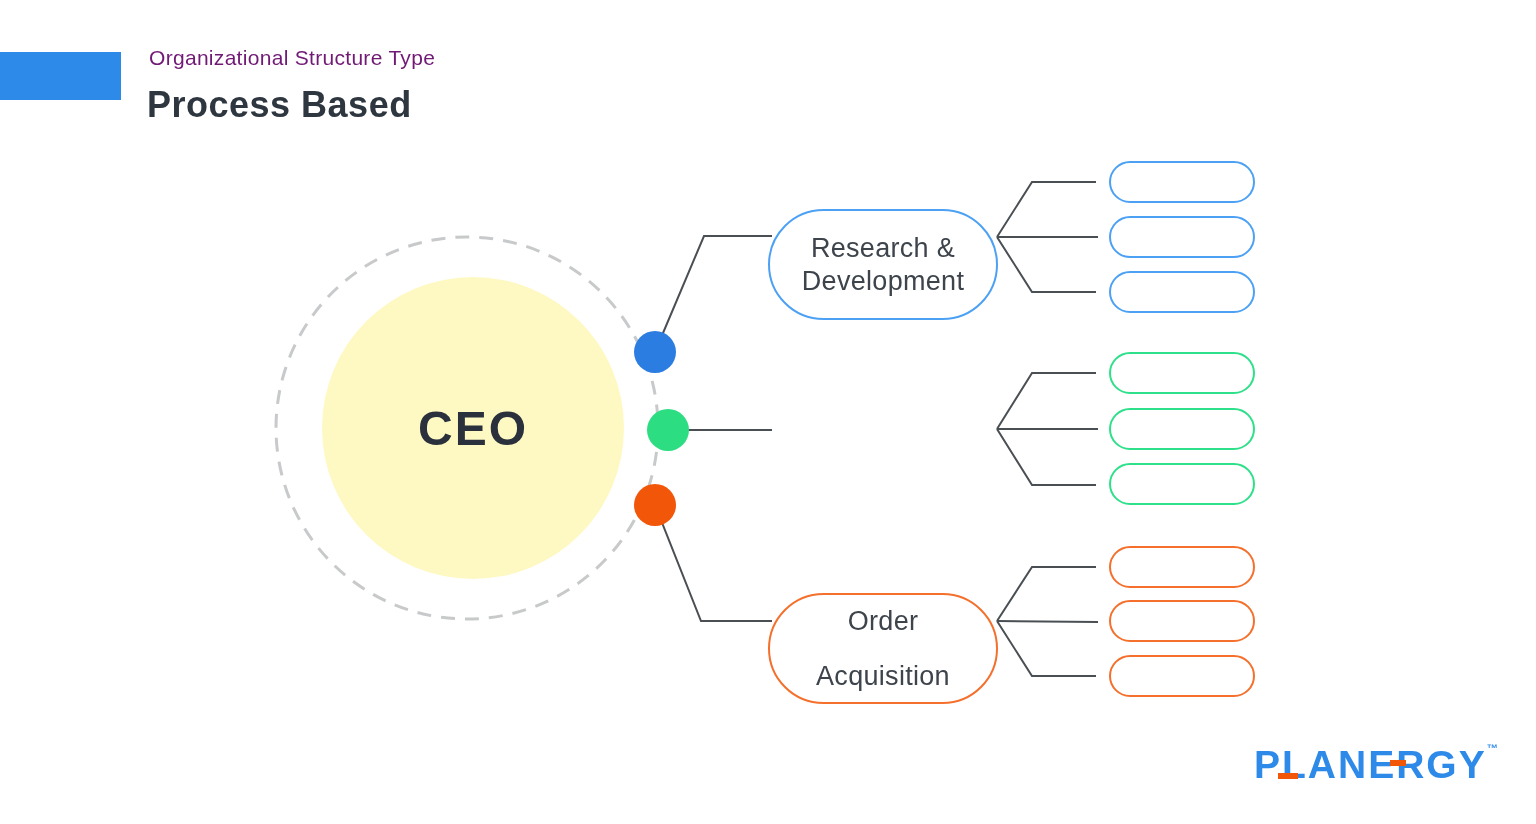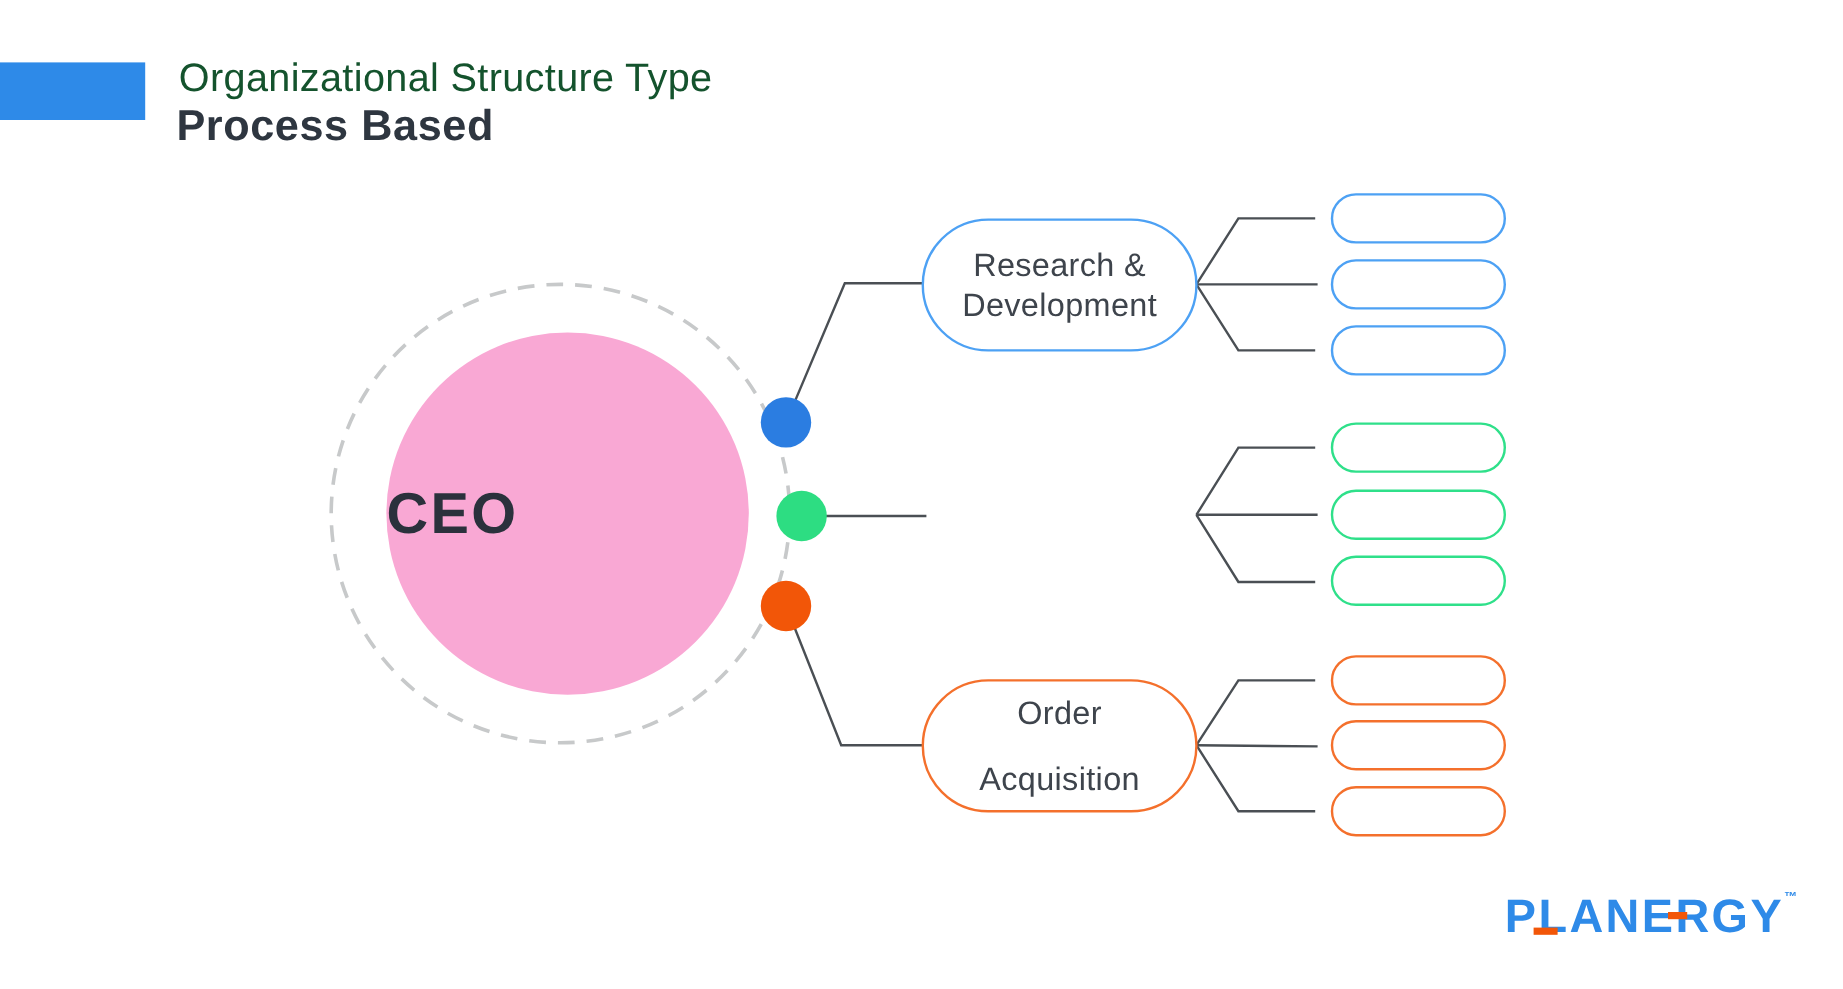--- a/index.html
+++ b/index.html
@@ -13,22 +13,22 @@
   }
 
   
   .accent-bar {
     position: absolute; left: 0; top: 52px;
     width: 121px; height: 48px;
     background: #2E8AE8;
   }
   .subtitle {
     position: absolute; left: 149px; top: 46px;
-    font-size: 33px; font-weight: 400;
-    color: #14532d; letter-spacing: 0.3px;
+    font-size: 21px; font-weight: 400;
+    color: #701a75; letter-spacing: 0.3px;
     white-space: nowrap;
   }
   .title {
     position: absolute; left: 147px; top: 84px;
     font-size: 36px; font-weight: 700;
     color: #2E3640; letter-spacing: 0.5px;
     white-space: nowrap;
   }
 
   
@@ -37,37 +37,37 @@
   .connectors polyline { fill: none; stroke: #4A4F54; stroke-width: 2; }
   .dot-blue   { fill: #2B7DE1; }
   .dot-green  { fill: #2DDD82; }
   .dot-orange { fill: #F25608; }
 
   
   .ceo {
     position: absolute; left: 322px; top: 277px;
     width: 302px; height: 302px;
     border-radius: 50%;
-    background: #f9a8d4;
-    display: flex; align-items: center; justify-content: flex-start;
+    background: #fef9c3;
+    display: flex; align-items: center; justify-content: center;
   }
   .ceo span {
     font-size: 48px; font-weight: 600;
     letter-spacing: 2px; color: #2B313C;
   }
 
   
   .pill {
     position: absolute; left: 768px;
     width: 230px; height: 111px;
     box-sizing: border-box;
     border: 2.5px solid; border-radius: 56px;
     background: #ffffff;
     display: flex; flex-direction: column;
-    align-items: center; justify-content: center;
+    align-items: center; justify-content: center; margin-top: 27px;
   }
   .pill .pl {
     font-size: 27px; line-height: 33px;
     color: #3E444C; letter-spacing: 0.3px;
     white-space: nowrap;
   }
   .pill.b1 { top: 182px; border-color: #4DA1F4; }
   .pill.b2 { top: 373px; border-color: #2FE08A; }
   .pill.b3 { top: 566px; border-color: #F4702C; gap: 22px; }
 

